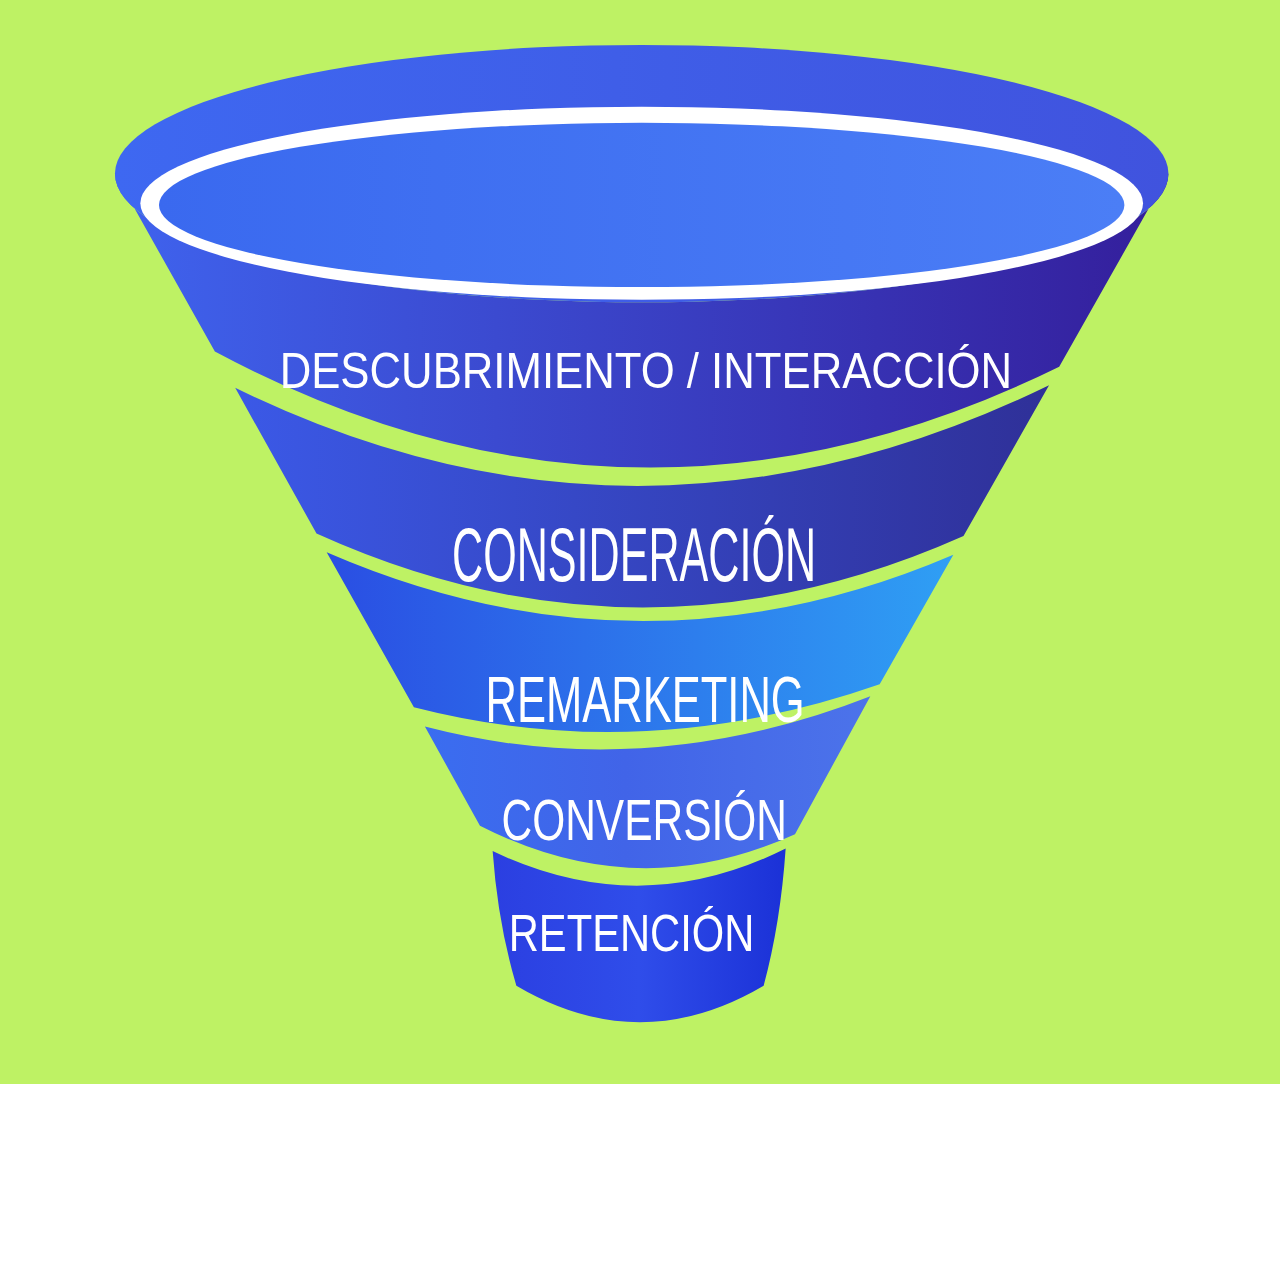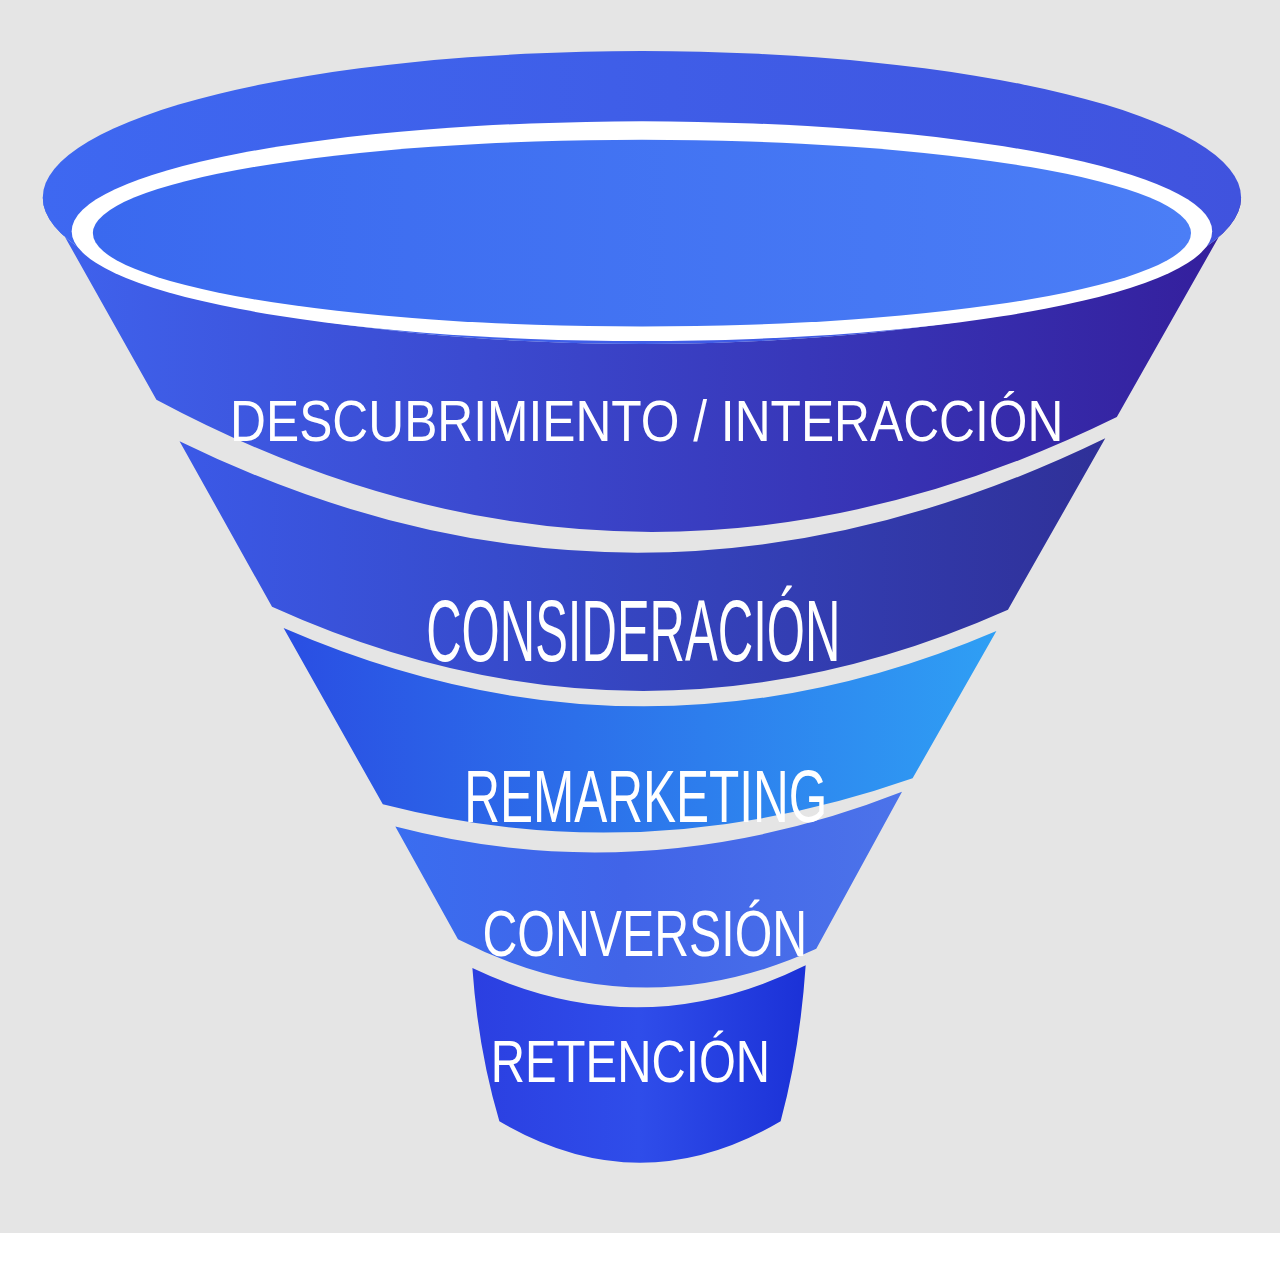--- a/index.html
+++ b/index.html
@@ -3,22 +3,22 @@
 <meta charset="utf-8">
 <style>
   html, body {
     margin: 0;
     padding: 0;
     background: #ffffff;
   }
   .canvas {
     position: relative;
     width: 1280px;
-    height: 1233px;
-    background: #e5e5e5;
+    height: 1084px;
+    background: #bef264;
     overflow: hidden;
     font-family: "Liberation Sans", sans-serif;
   }
   .canvas svg {
     position: absolute;
     left: 0;
     top: 0;
     width: 100%;
     height: 100%;
   }

